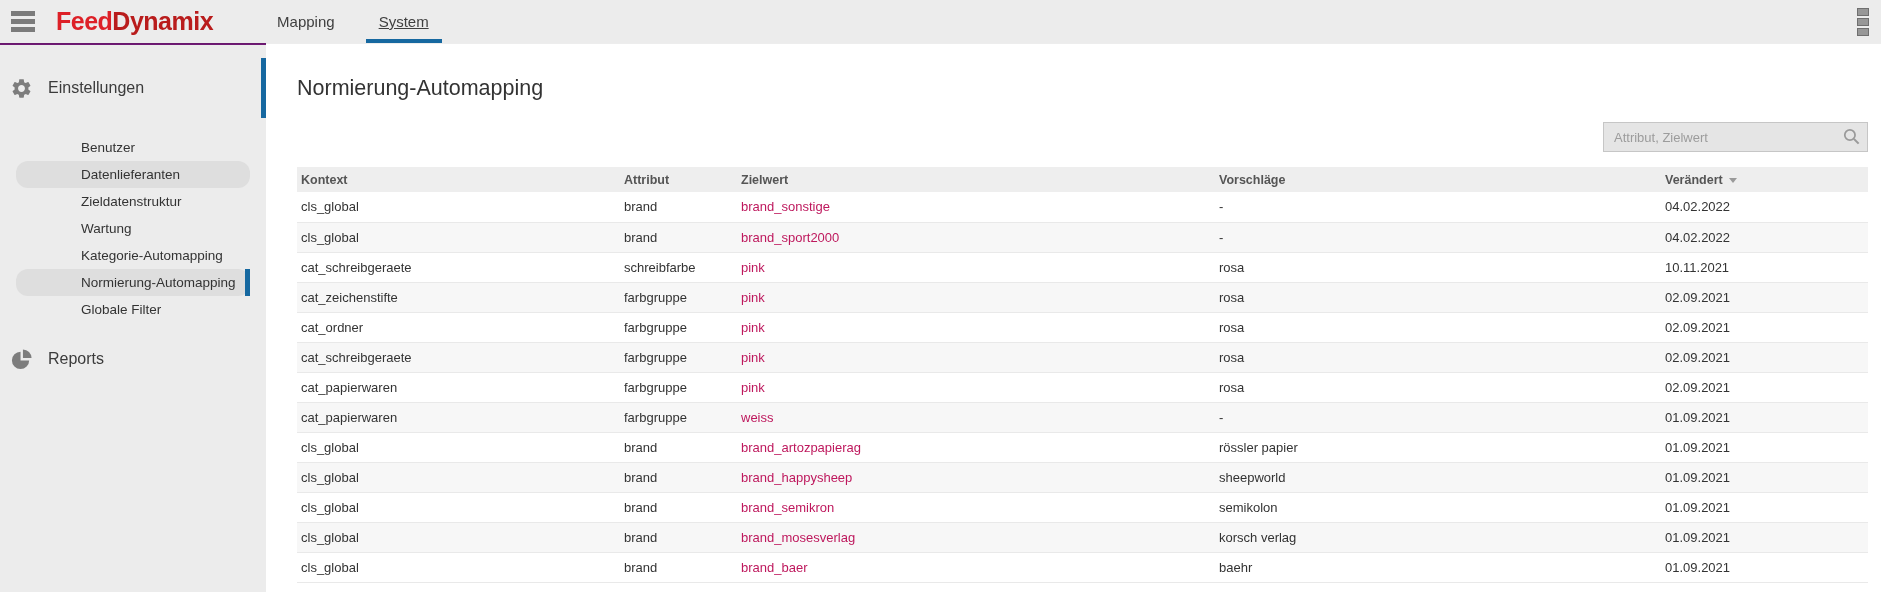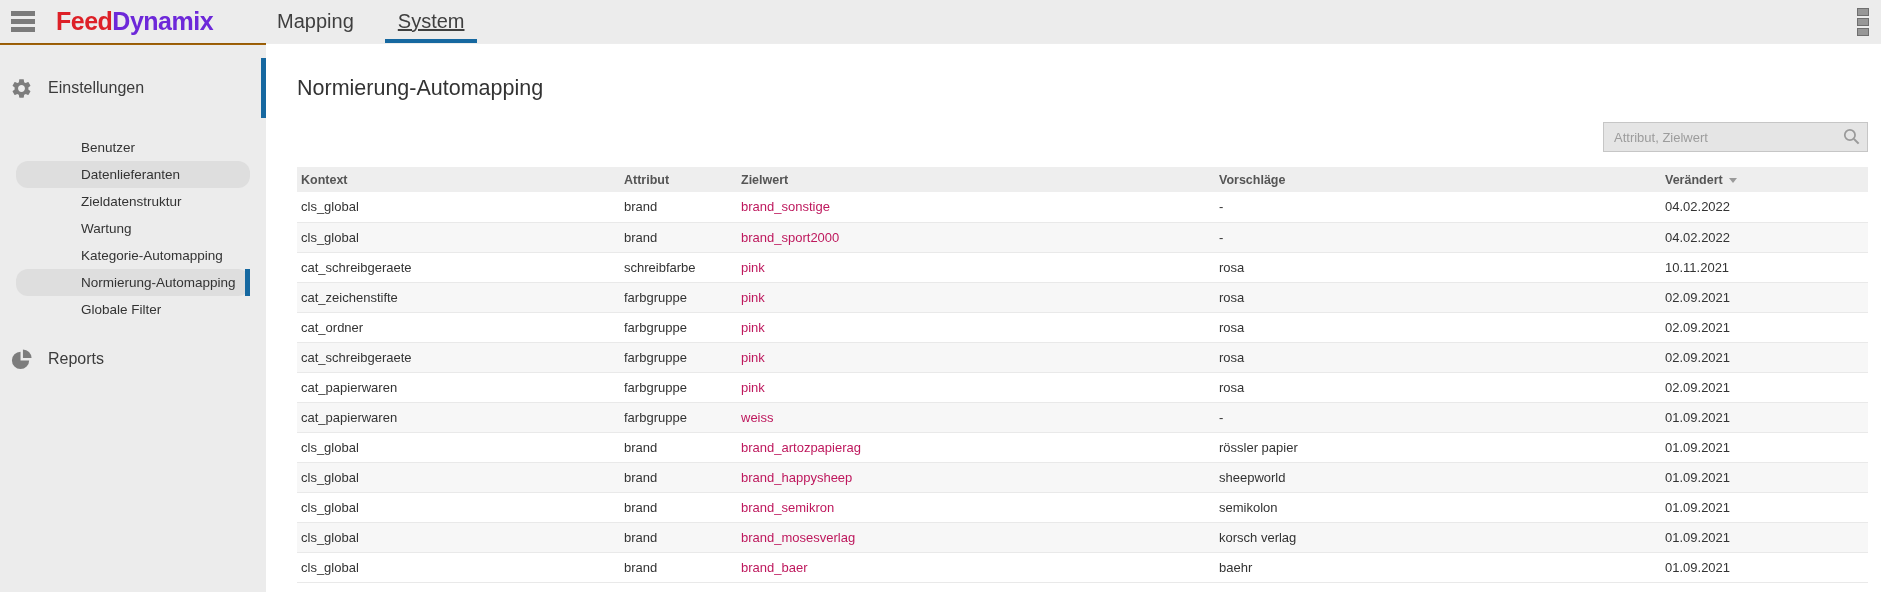--- a/index.html
+++ b/index.html
@@ -13,35 +13,35 @@
   
   .topbar {
     position:absolute; top:0; left:0; width:100%; height:43px;
     background:#ececec; display:flex; align-items:center; z-index:3;
     box-shadow:0 1px 0 rgba(0,0,0,0.07);
   }
   .hamburger { margin-left:11px; width:24px; cursor:pointer; }
   .hamburger span { display:block; height:5px; background:#7b7b7b; margin:3px 0; }
   .logo { margin-left:21px; font-size:25px; font-weight:bold; letter-spacing:-0.5px; cursor:pointer; white-space:nowrap; }
   .logo-red  { color:#dd2027; }
-  .logo-blue { color:#6d28d9; }
+  .logo-blue { color:#b91c1c; }
   .tabs { display:flex; margin-left:42px; height:100%; }
   .tab {
     display:flex; align-items:center; padding:4px 13px 0 13px; margin:0 9px;
-    font-size:20px; color:#3f3f3f; cursor:pointer;
+    font-size:15px; color:#3f3f3f; cursor:pointer;
     border-bottom:4px solid transparent;
   }
   .tab.active { border-bottom-color:#1668a0;text-decoration:underline; }
   .kebab { margin-left:auto; margin-right:12px; display:flex; flex-direction:column; gap:2px; cursor:pointer; }
   .kebab span { width:12px; height:8px; background:#979797; border:1px solid #6f6f6f; }
 
   
   .sidebar {
     position:absolute; top:43px; left:0; width:266px; bottom:0;
-    background:#ececec; border-top:2px solid #a16207;
+    background:#ececec; border-top:2px solid #701a75;
   }
   .group-header {
     position:relative; display:flex; align-items:center;
     height:60px; padding-left:10px; cursor:pointer;
   }
   .group-header.first { margin-top:13px; }
   .group-header .group-label { margin-left:15px; font-size:16px; color:#3b3b3b; }
   .vbar { position:absolute; right:0; top:0; width:5px; height:100%; background:#1668a0; }
   .side-items { list-style:none; margin:16px; padding:0; }
   .side-items li {

